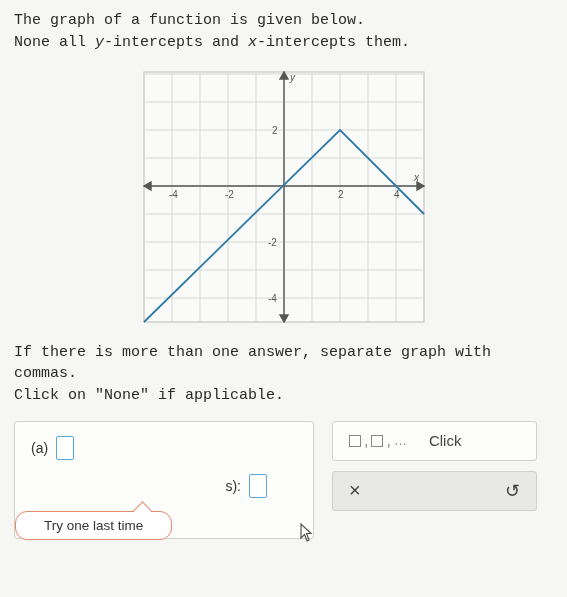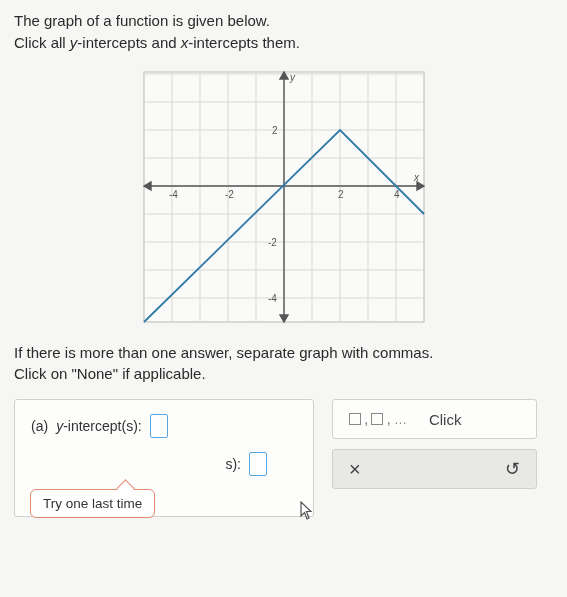--- a/index.html
+++ b/index.html
@@ -9,20 +9,21 @@
     background: #f6f6f4;
     width: 567px;
     box-sizing: border-box;
     color: #333;
   }
   .problem-text {
     font-size: 15px;
     line-height: 1.45;
     color: #2a2a2a;
     margin-bottom: 8px;
+    font-family: Liberation Mono, monospace;
   }
   .problem-text .it { font-style: italic; }
   .graph-wrap {
     width: 300px;
     height: 270px;
     margin: 6px auto 10px auto;
     position: relative;
   }
   .answer-area {
     display: flex;
@@ -50,25 +51,25 @@
     display: inline-block;
     width: 16px;
     height: 22px;
     border: 1px solid #5aa7e0;
     border-radius: 2px;
     background: #fff;
   }
   .callout {
     position: absolute;
     bottom: -2px;
-    left: 15px;
+    left: 0;
     background: #fff;
     border: 1.5px solid #e48a6f;
-    border-radius: 6px;
-    padding: 6px 12px;
+    border-radius: 12px;
+    padding: 6px 28px;
     font-size: 13.5px;
     color: #333;
     box-shadow: 0 0 0 0.5px rgba(0,0,0,0.02);
   }
   .callout::after {
     content: "";
     position: absolute;
     top: -8px;
     right: 22px;
     width: 12px;
@@ -114,21 +115,21 @@
     bottom: -10px;
     font-size: 18px;
     color: #555;
   }
 </style>
 </head>
 <body>
 
 <div class="problem-text">
   <span>The graph of a function is given below.</span><br>
-  <span>Click all </span><span class="it">y</span><span>-intercepts and </span><span class="it">x</span><span>-intercepts them.</span>
+  <span>None all </span><span class="it">y</span><span>-intercepts and </span><span class="it">x</span><span>-intercepts them.</span>
 </div>
 
 <div class="graph-wrap">
   <svg width="300" height="270" viewBox="0 0 300 270">
     <rect x="10" y="10" width="280" height="250" fill="#fafaf8" stroke="#bdbdb8" stroke-width="1"></rect>
 
     <g stroke="#d7d7d2" stroke-width="1">
       <line x1="10" y1="12" x2="290" y2="12"></line>
       <line x1="10" y1="40" x2="290" y2="40"></line>
       <line x1="10" y1="68" x2="290" y2="68"></line>
@@ -179,21 +180,20 @@
 
 <div class="problem-text" style="margin-top:4px;">
   <span>If there is more than one answer, separate graph with commas.</span><br>
   <span>Click on "None" if applicable.</span>
 </div>
 
 <div class="answer-area">
   <div class="answer-box">
     <div class="row">
       <span>(a)</span>
-      <span><span class="it">y</span><span>-intercept(s):</span></span>
       <span class="input-slot"></span>
     </div>
     <div class="row" style="justify-content:flex-end; padding-right:30px;">
       <span><span>s</span><span>):</span></span>
       <span class="input-slot"></span>
     </div>
     <div class="callout">
       <span>Try one last time</span>
     </div>
     <span class="cursor-icon">

